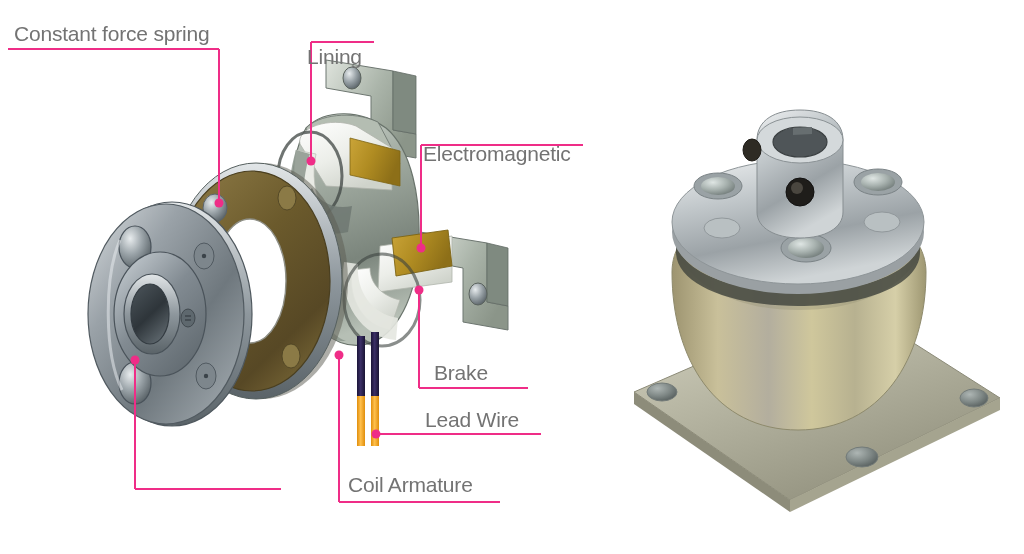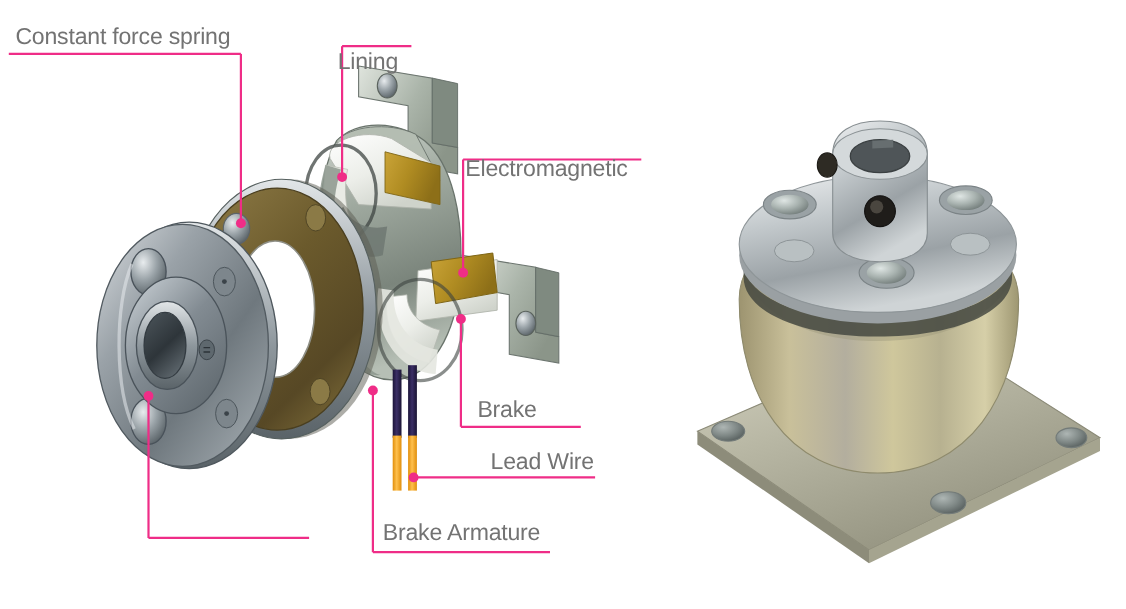--- a/index.html
+++ b/index.html
@@ -18,21 +18,21 @@
     font-size:21px;
     line-height:25px;
     white-space:pre;
     letter-spacing:-0.2px;
   }
   .label.two-line{text-align:center;}
   .lbl-cfs{left:14px;top:21px;}
   .lbl-lining{left:307px;top:12px;margin-top:32px;}
   .lbl-coil{left:423px;top:91px;}
   .lbl-stator{left:434px;top:360px;}
-  .lbl-lead{left:446px;top:407px;text-align:right;}
+  .lbl-lead{left:425px;top:407px;text-align:right;}
   .lbl-hub{left:142px;top:458px;}
   .lbl-brake{left:348px;top:472px;}
 </style>
 </head>
 <body>
 
 <div id="stage">
 
   <svg class="layer" viewBox="0 0 1024 554">
     <defs>
@@ -301,15 +301,15 @@
       </g>
     </svg>
 
   <div class="label lbl-cfs">Constant force spring</div>
   <div class="label lbl-lining">Lining</div>
   <div class="label two-line lbl-coil">
     <div>Electromagnetic</div>
   </div>
   <div class="label lbl-stator">Brake</div>
   <div class="label lbl-lead">Lead Wire</div>
-  <div class="label lbl-brake">Brake Armature</div>
+  <div class="label lbl-brake">Coil Armature</div>
 
 </div>
 
 </body></html>

